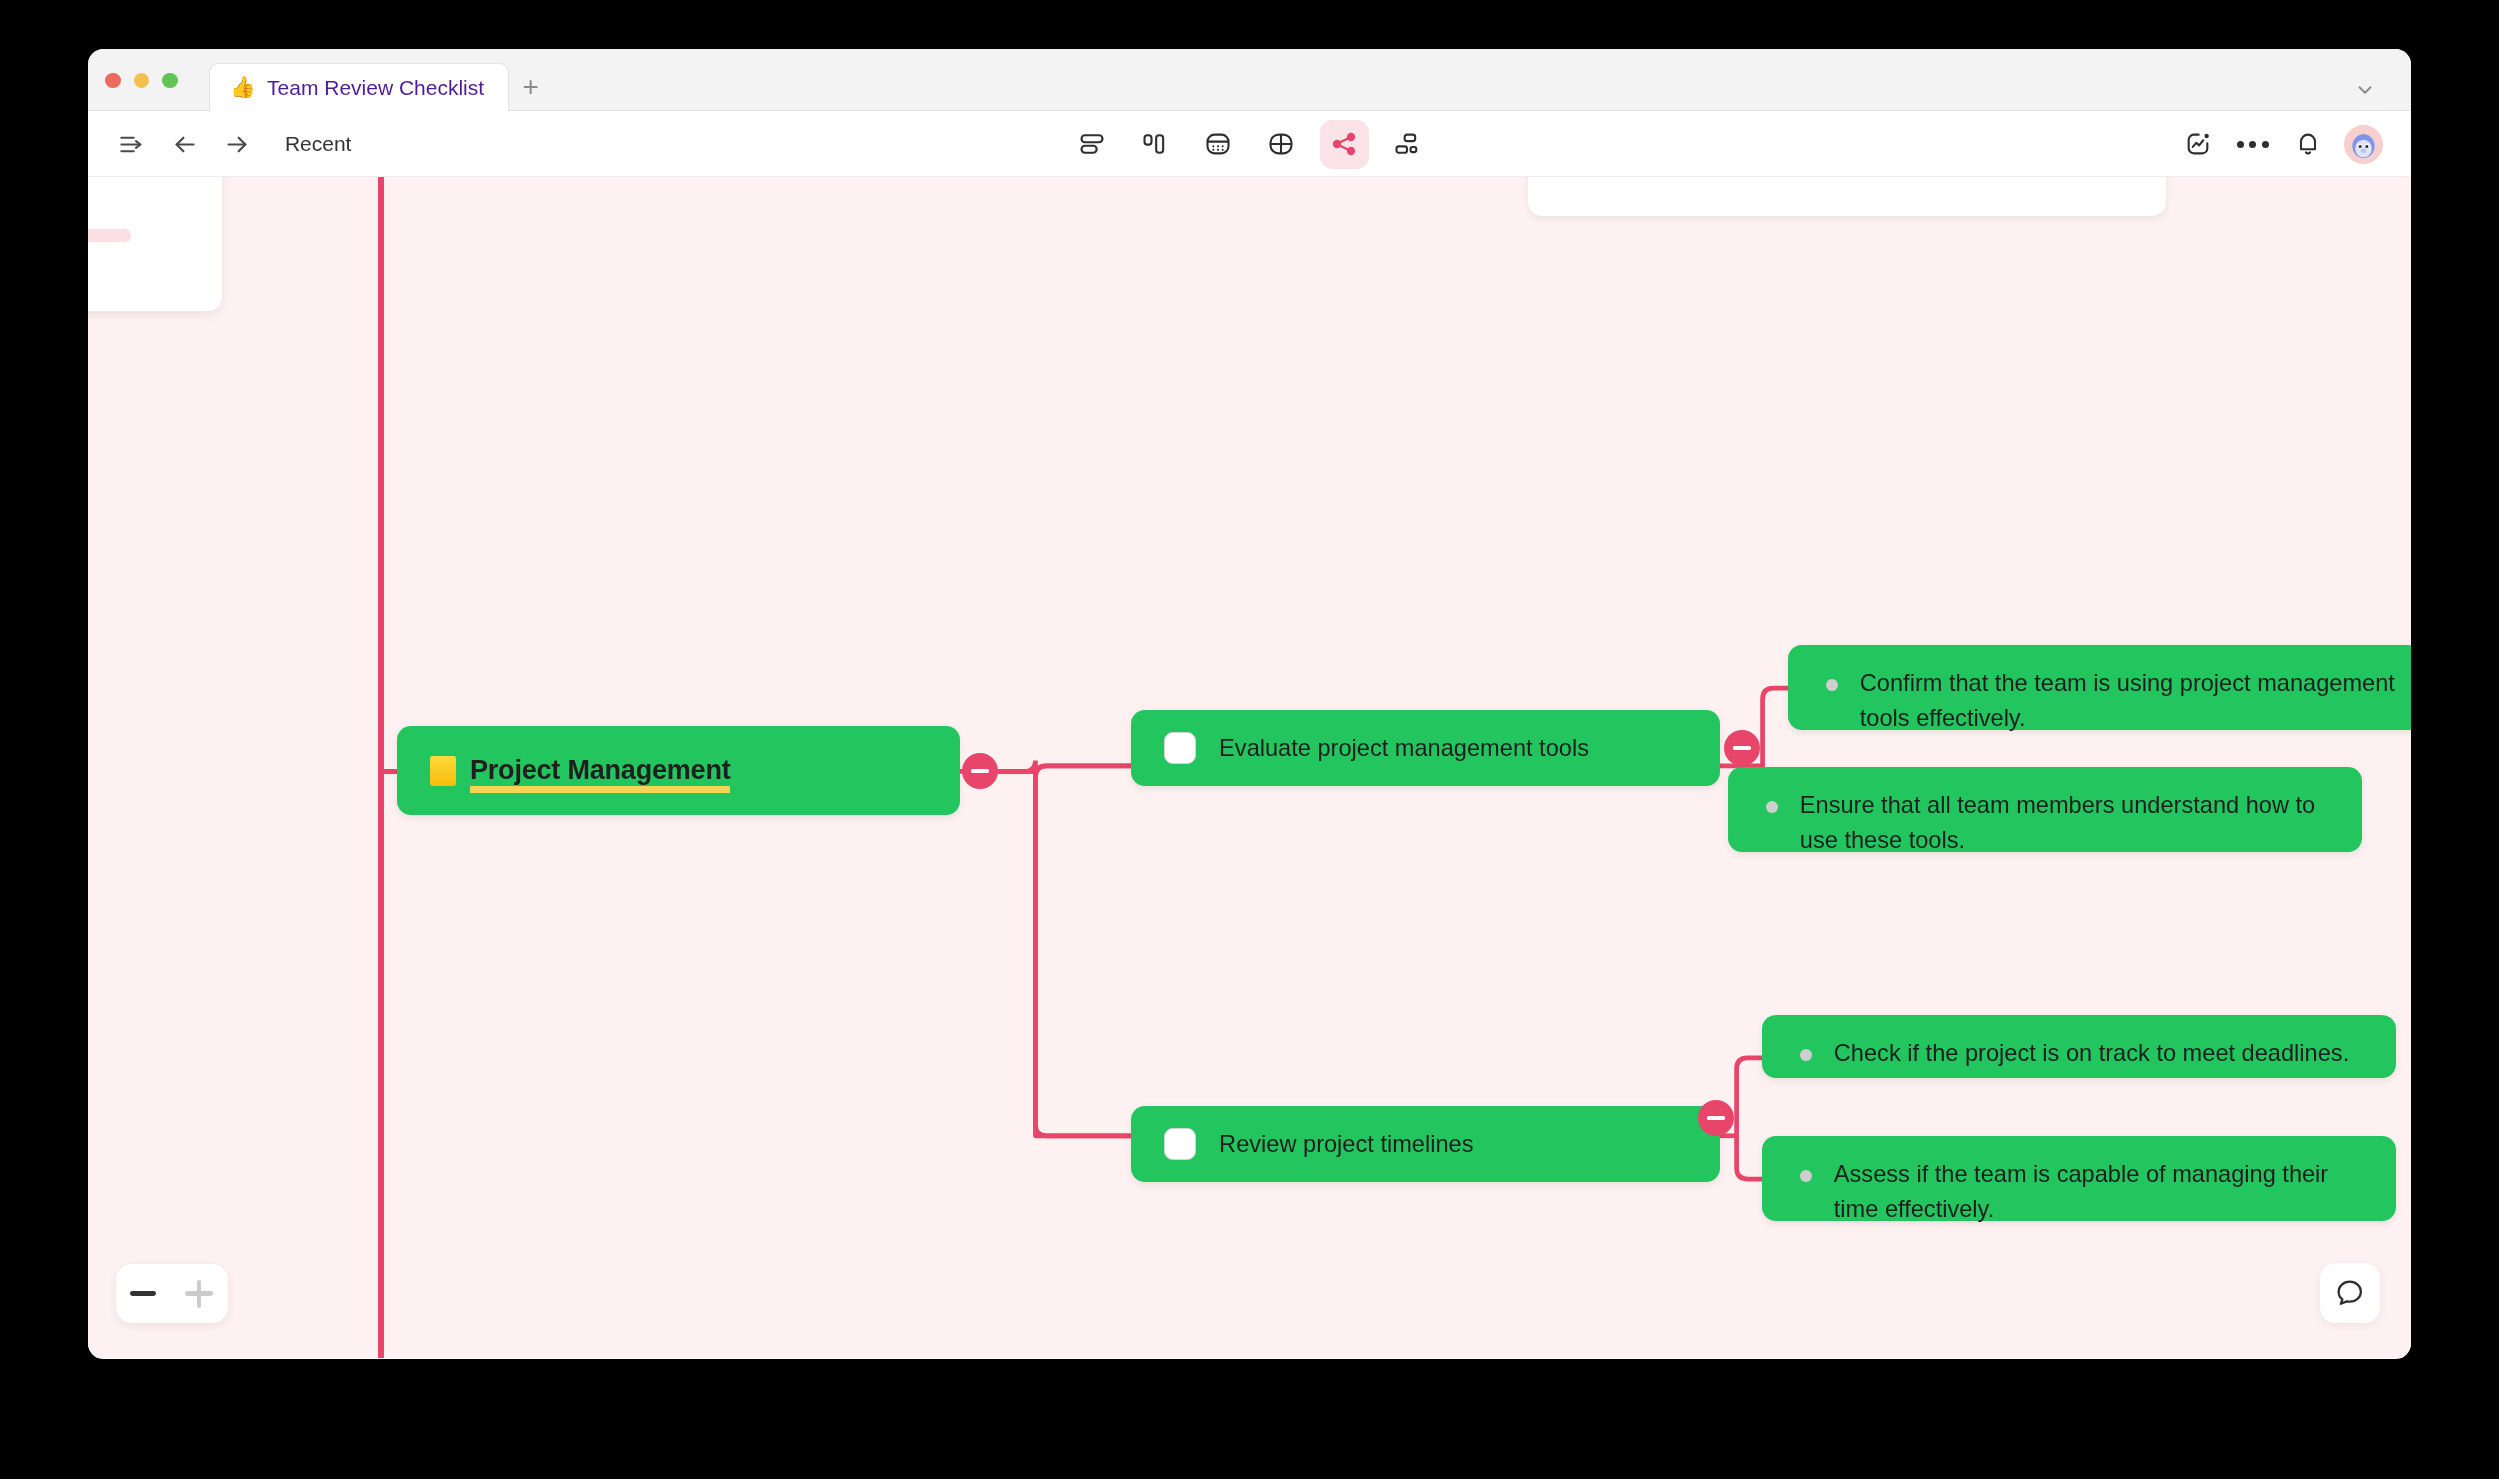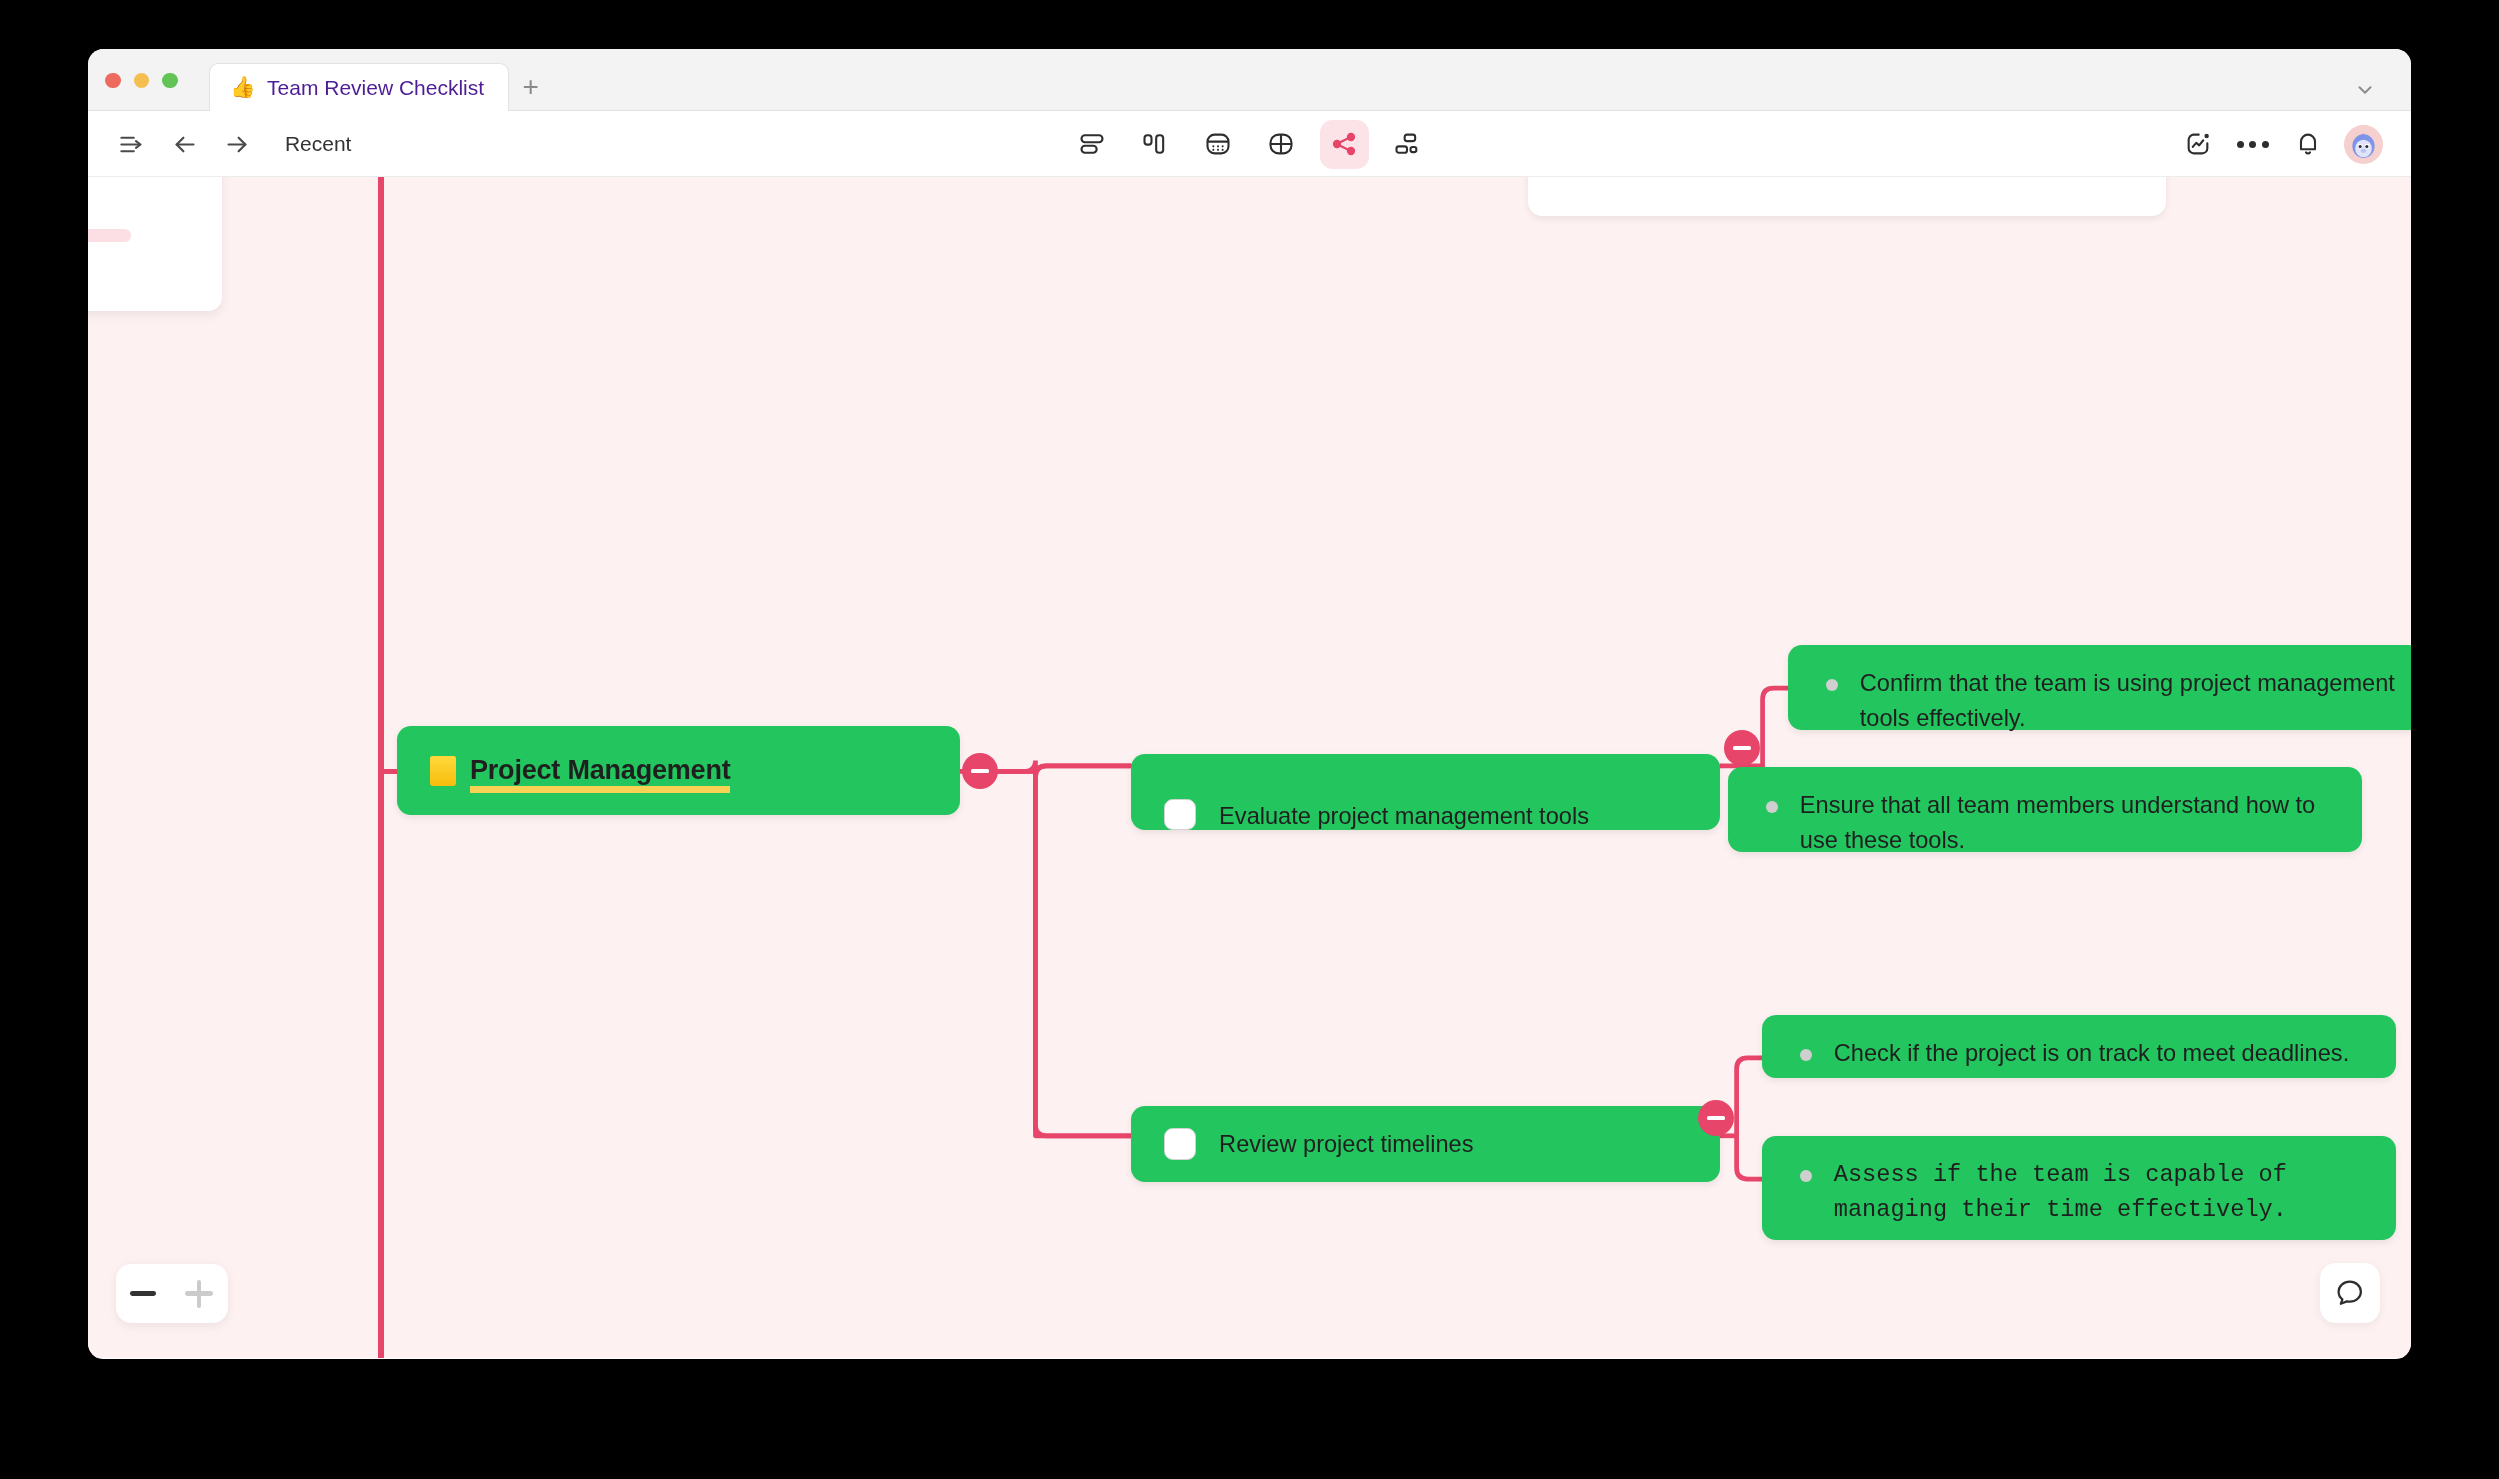--- a/index.html
+++ b/index.html
@@ -257,21 +257,21 @@
     height: 7px;
     background: #f7d254;
   }
 
   .node-branch {
     width: 589px;
     height: 76px;
     padding-left: 33px;
     gap: 23.6px;
   }
-  #node-branch-1 { left: 1043px; top: 577px; align-items: flex-end; }
+  #node-branch-1 { left: 1043px; top: 533px; }
   #node-branch-2 { left: 1043px; top: 929px; }
 
   .node-checkbox {
     width: 31.5px; height: 31.5px;
     border: 1.6px solid #d3d3d3;
     border-radius: 8.7px;
     background: #ffffff;
     flex: none;
   }
   .node-branch-label {
@@ -293,21 +293,21 @@
   }
   .leaf-text {
     font-size: 23.6px;
     line-height: 1.52;
     color: #1f1f1f;
   }
 
   #node-leaf-1a { left: 1700px; top: 468px; width: 634px; height: 85px; }
   #node-leaf-1b { left: 1640px; top: 590px; width: 634px; height: 85px; }
   #node-leaf-2a { left: 1674px; top: 838px; width: 634px; height: 63px; }
-  #node-leaf-2b { left: 1674px; top: 959px; width: 634px; height: 104px; font-family: Liberation Mono, monospace; }
+  #node-leaf-2b { left: 1674px; top: 959px; width: 634px; height: 85px; }
 
   
   #connectors {
     position: absolute;
     left: 0; top: 0;
     width: 100%; height: 100%;
     pointer-events: none;
   }
 
   

